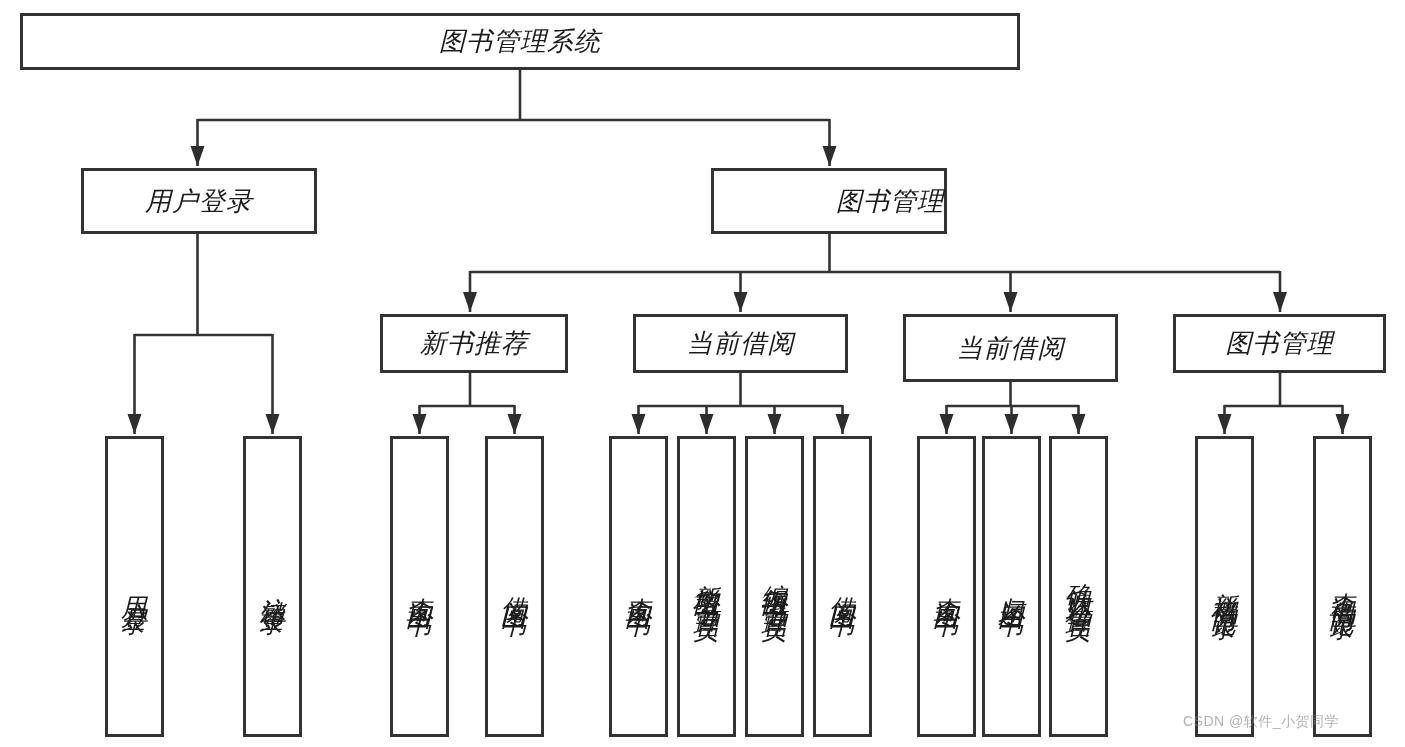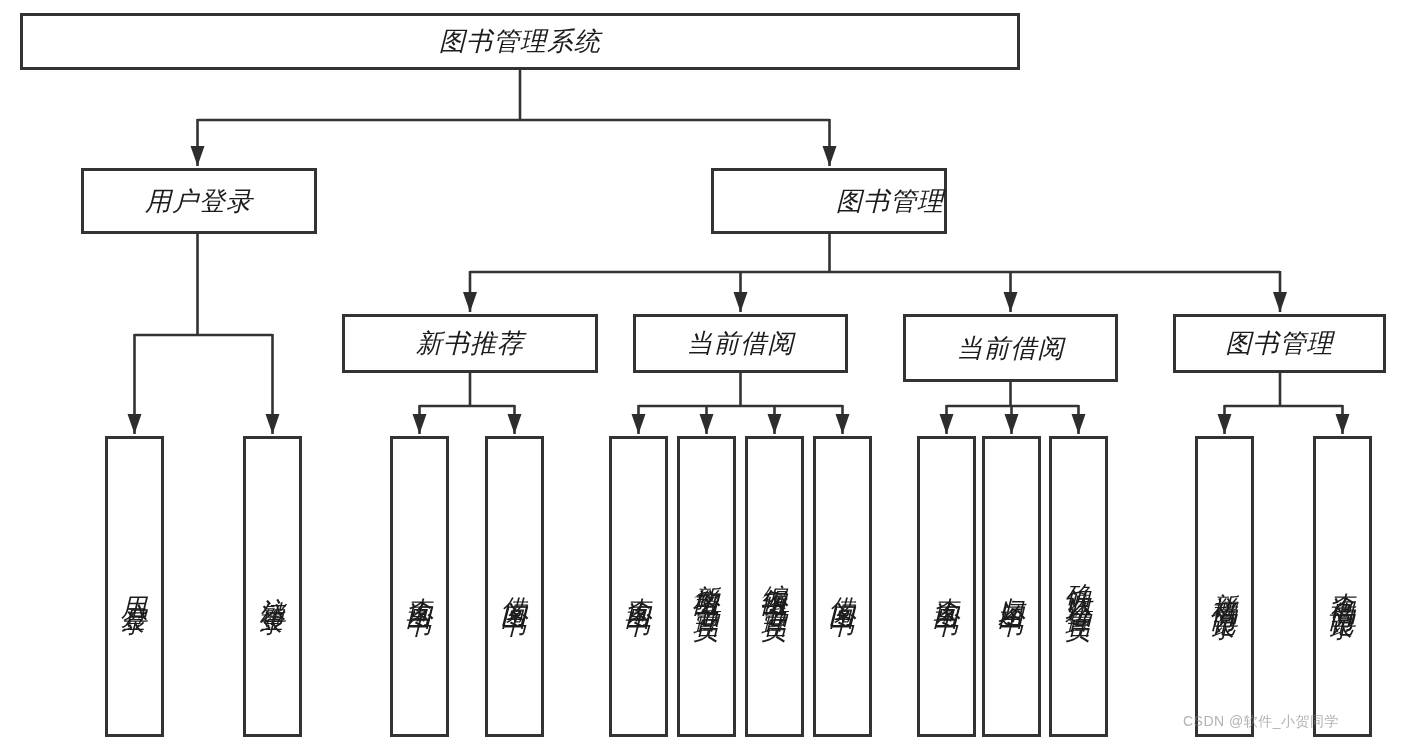--- a/index.html
+++ b/index.html
@@ -26,21 +26,21 @@
     writing-mode:vertical-rl;
     text-orientation:mixed;
     font-size:25px;letter-spacing:5px;color:#1c1c1c;white-space:nowrap;
   }
   
   .n-root{left:20px;top:13px;width:1000px;height:57px;}
   
   .n-l2-0{left:81px;top:168px;width:236px;height:66px;}
   .n-l2-1{left:711px;top:168px;width:236px;height:66px;justify-content:flex-end;}
   
-  .n-l3-0{left:342px;top:314px;width:256px;height:59px;}
+  .n-l3-0{left:380px;top:314px;width:188px;height:59px;}
   .n-l3-1{left:633px;top:314px;width:215px;height:59px;}
   .n-l3-2{left:903px;top:314px;width:215px;height:68px;}
   .n-l3-3{left:1173px;top:314px;width:213px;height:59px;}
   
   .leaf{top:436px;width:59px;height:301px;}
   .lf-0{left:105px;}  .lf-1{left:243px;}
   .lf-2{left:390px;}  .lf-3{left:485px;}
   .lf-4{left:609px;}  .lf-5{left:677px;}
   .lf-6{left:745px;}  .lf-7{left:813px;}
   .lf-8{left:917px;}  .lf-9{left:982px;}

